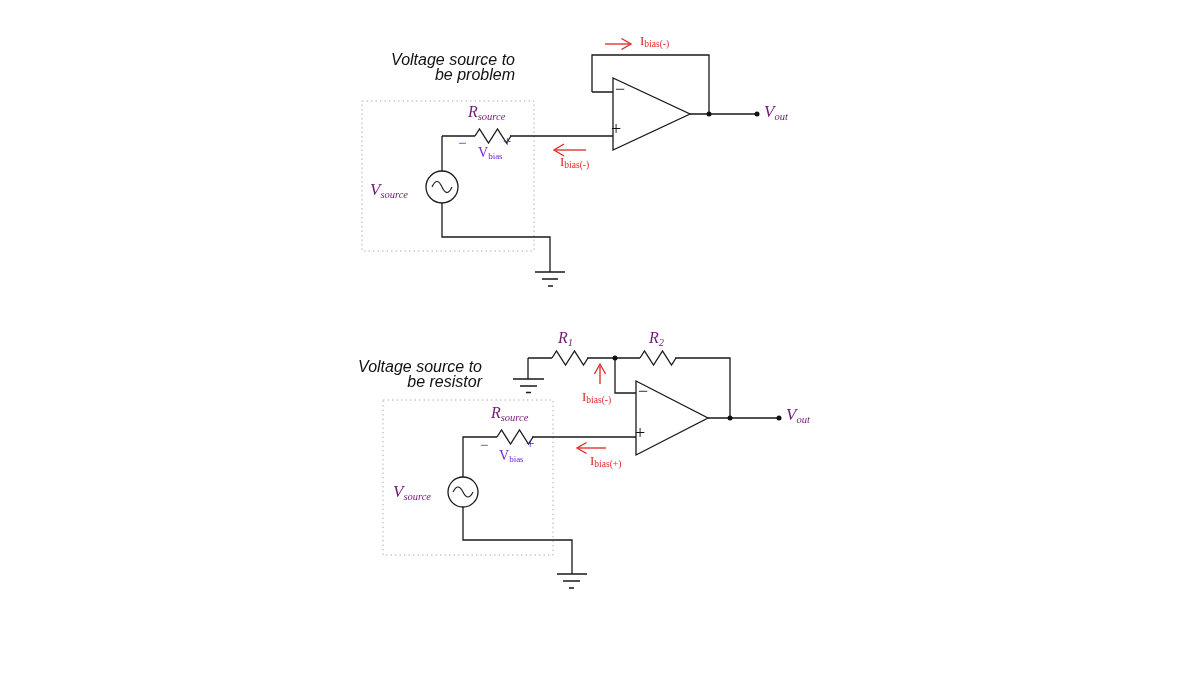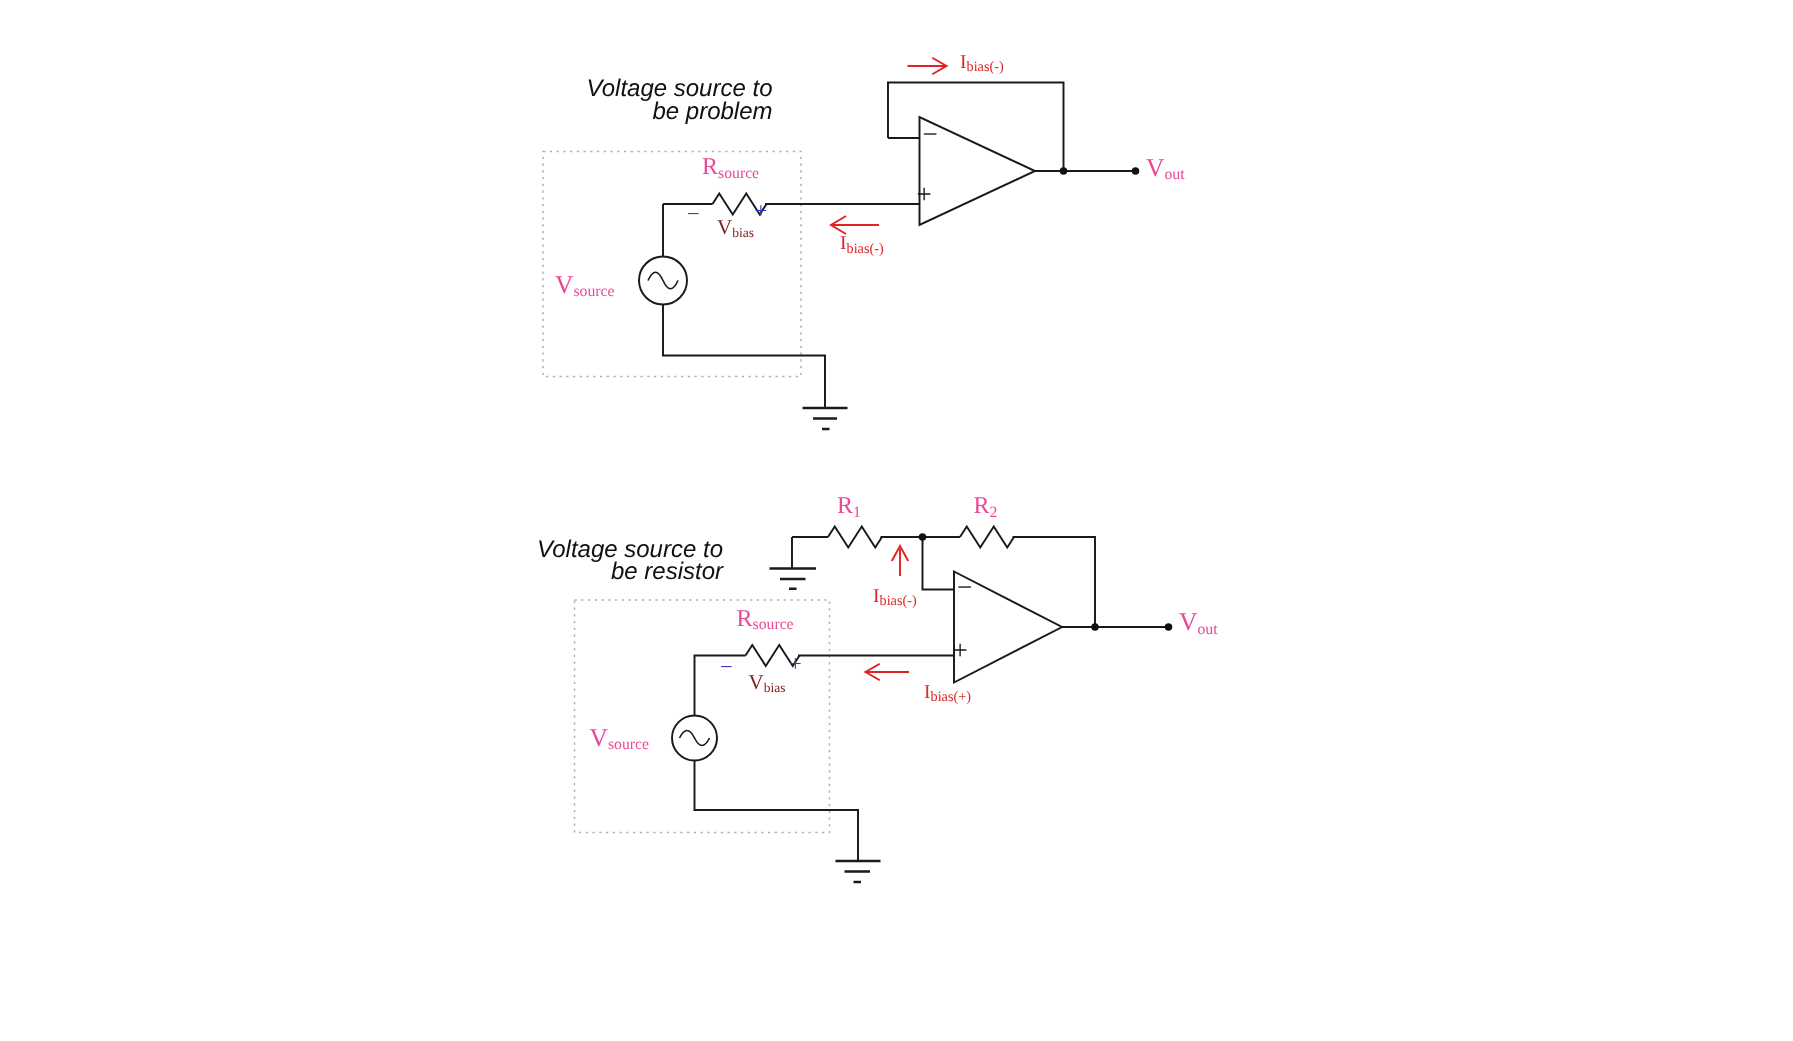--- a/index.html
+++ b/index.html
@@ -2,24 +2,24 @@
 <html><head>
 <meta charset="utf-8">
 <style>
   html,body { margin:0; padding:0; background:#fff; }
   #page {
     position:relative; width:1195px; height:694px; background:#ffffff;
     overflow:hidden; font-family:"Liberation Sans", sans-serif;
   }
   svg { position:absolute; left:0; top:0; }
   .lbl { position:absolute; white-space:nowrap; line-height:1; }
-  .serif { font-family:"Liberation Serif","DejaVu Serif",serif; font-size:17px; color:#ec4899; }
+  .serif { font-family:"Liberation Serif","DejaVu Serif",serif; font-size:17px; color:#701a75;font-style:italic; }
   .serif sub { font-size:10.5px; vertical-align:-0.25em; line-height:0; }
   .serif.sm { font-size:16px; }
-  .vbias { font-family:"Liberation Serif","DejaVu Serif",serif; font-size:14px; color:#7f1d1d; }
+  .vbias { font-family:"Liberation Serif","DejaVu Serif",serif; font-size:14px; color:#6d28d9; }
   .vbias sub { font-size:9px; vertical-align:-0.25em; line-height:0; }
   .sign { font-family:"Liberation Serif","DejaVu Serif",serif; font-size:15px; color:#3535c8; }
   .opsign { font-family:"Liberation Serif","DejaVu Serif",serif; font-size:18px; color:#111; }
   .red { font-family:"Liberation Serif","DejaVu Serif",serif; font-size:13px; color:#e02424; }
   .red sub { font-size:9.5px; vertical-align:-0.25em; line-height:0; }
   .title {
     font-family:"Liberation Sans", sans-serif; font-style:italic;
     font-size:16px; line-height:14.5px; color:#111; text-align:right;
   }
   .caption {
@@ -117,18 +117,18 @@
   <span class="lbl sign" style="left:526px;top:436px;">+</span>
 
   <span class="lbl serif" style="left:393px;top:483px;"><span>V</span><sub>source</sub></span>
 
   <span class="lbl opsign" style="left:638px;top:382px;">−</span>
   <span class="lbl opsign" style="left:635px;top:424px;">+</span>
 
   <span class="lbl serif" style="left:786px;top:406px;"><span>V</span><sub>out</sub></span>
 
   <span class="lbl red" style="left:582px;top:390px;"><span>I</span><sub>bias(-)</sub></span>
-  <span class="lbl red" style="left:616px;top:454px;"><span>I</span><sub>bias(+)</sub></span>
+  <span class="lbl red" style="left:590px;top:454px;"><span>I</span><sub>bias(+)</sub></span>
 
   <div class="caption">
   </div>
 
 </div>
 
 </body></html>

